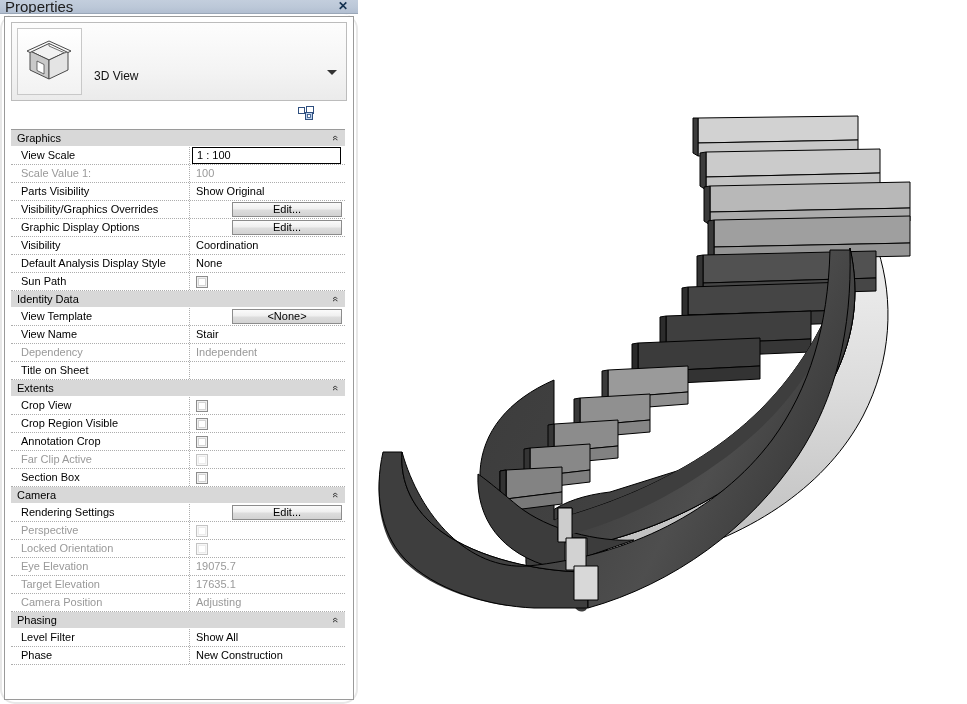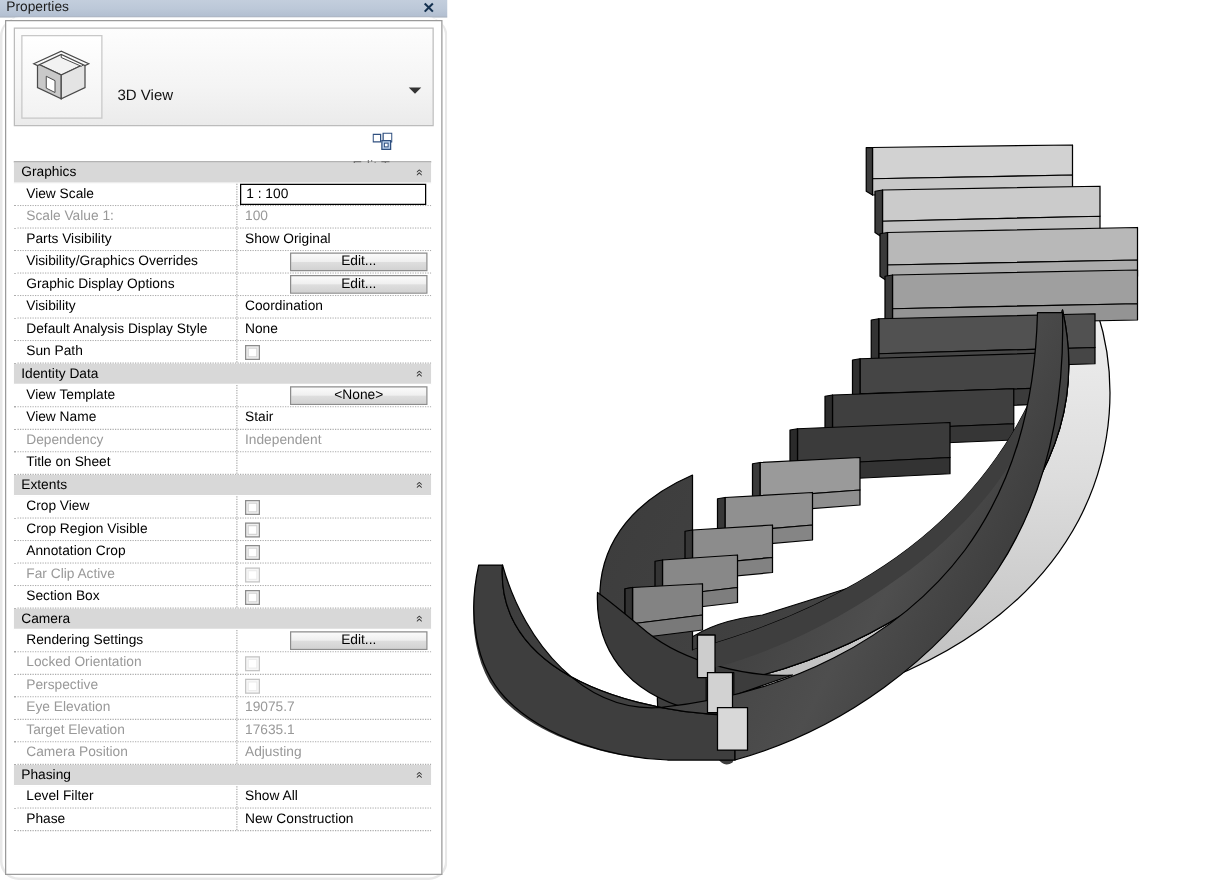--- a/index.html
+++ b/index.html
@@ -31,21 +31,21 @@
   .titlebar {
     position: relative;
     height: 14px;
     background: linear-gradient(to bottom, #c3cedd 0%, #bcc8d8 55%, #b2bfd1 100%);
     border-bottom: 1px solid #9aa7b8;
     padding-left: 5px;
     box-sizing: border-box;
     overflow: hidden;
   }
   .titlebar-label {
-    font-size: 11px;
+    font-size: 15px;
     line-height: 13px;
     color: #1c1c1c;
     display: block;
   }
   .titlebar-close {
     position: absolute;
     right: 8px;
     top: 0px;
     width: 14px;
     height: 14px;
@@ -451,27 +451,27 @@
             <span class="sh-label">Camera</span>
             <span class="sh-chev" style="transform: rotate(90deg); display: inline-block;">«</span>
           </div>
           <div class="prow">
             <span class="pname">Rendering Settings</span>
             <div class="pval">
               <div class="cellbtn">Edit...</div>
             </div>
           </div>
           <div class="prow">
+            <span class="pname disabled">Perspective</span>
+            <div class="pval">
+              <span class="cbox disabled"></span>
+            </div>
+          </div>
+          <div class="prow">
             <span class="pname disabled">Locked Orientation</span>
-            <div class="pval">
-              <span class="cbox disabled"></span>
-            </div>
-          </div>
-          <div class="prow">
-            <span class="pname disabled">Perspective</span>
             <div class="pval">
               <span class="cbox disabled"></span>
             </div>
           </div>
           <div class="prow">
             <span class="pname disabled">Eye Elevation</span>
             <div class="pval">
               <span class="vtext disabled">19075.7</span>
             </div>
           </div>

